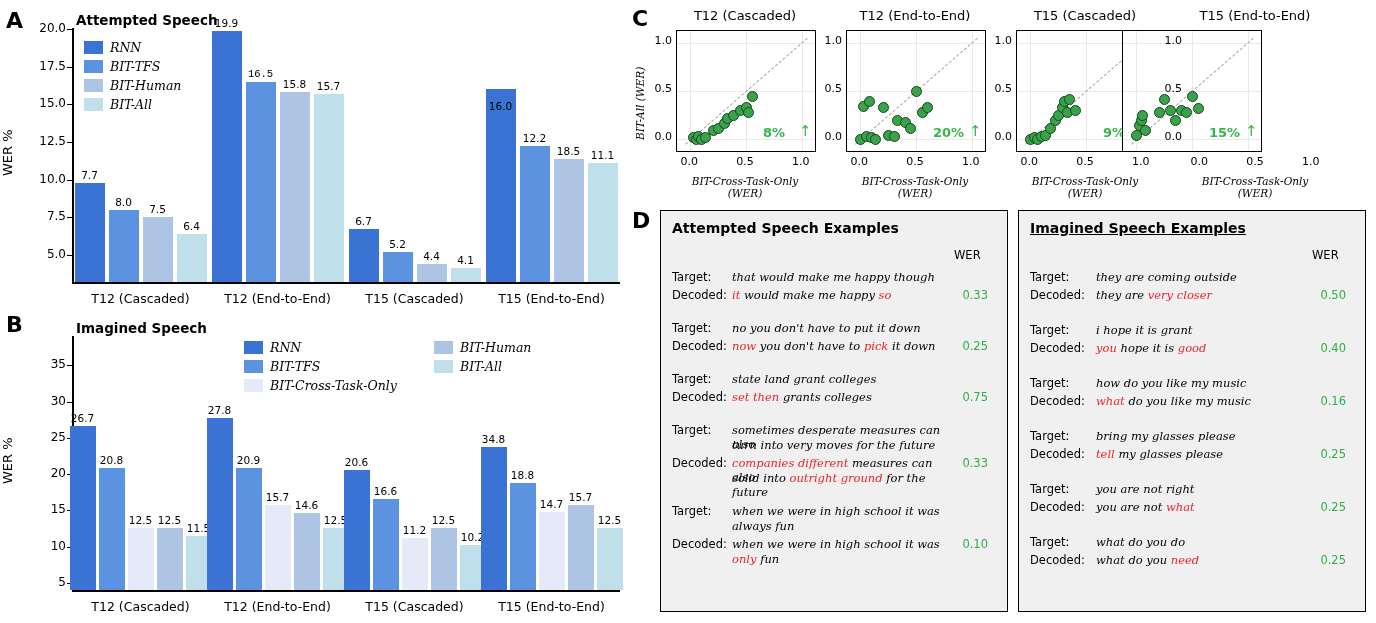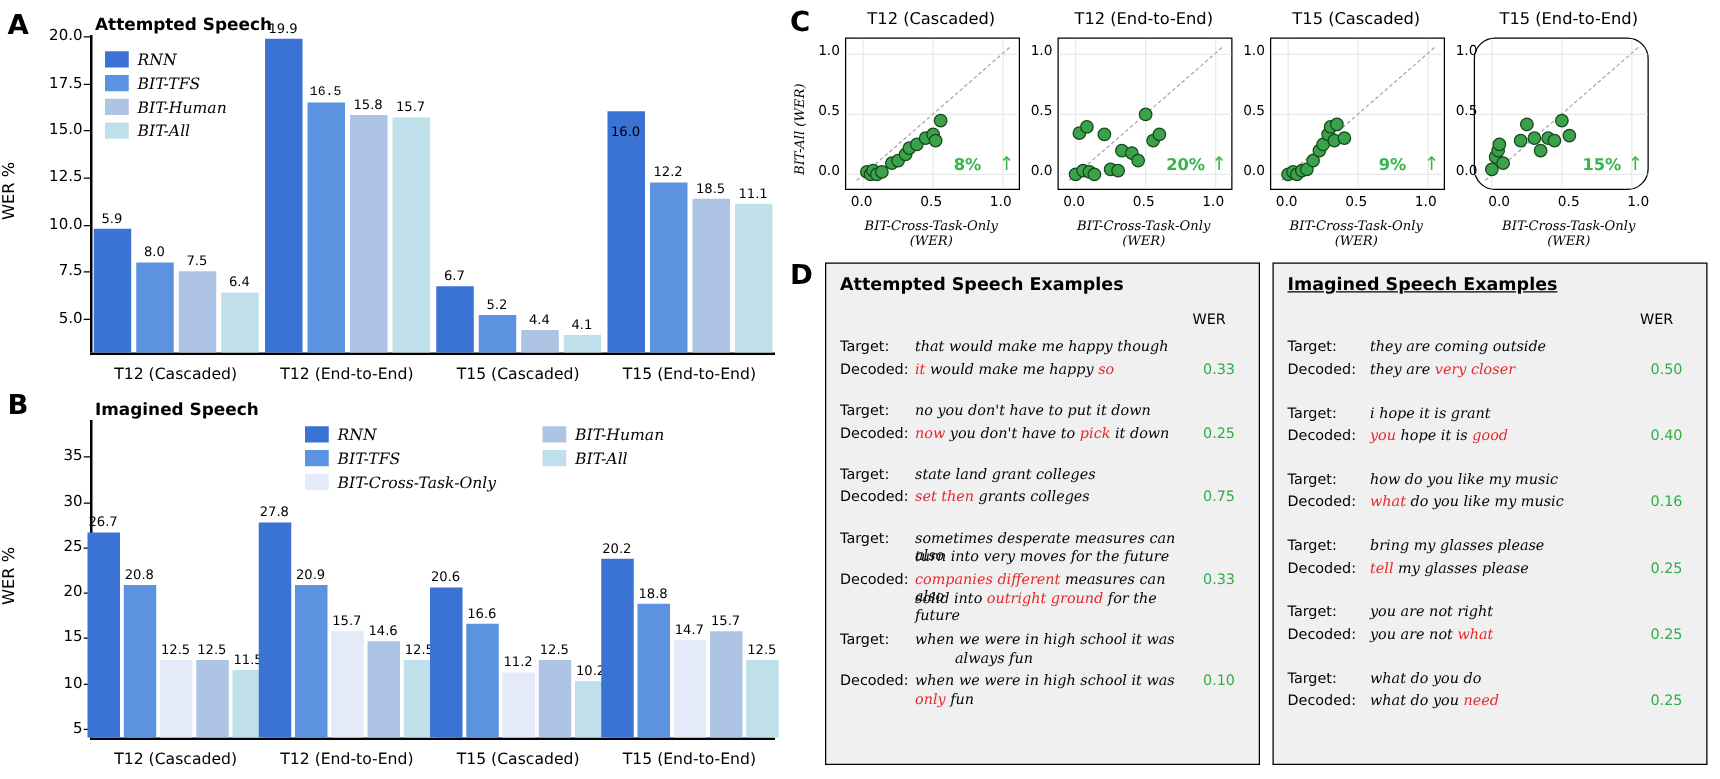--- a/index.html
+++ b/index.html
@@ -59,21 +59,21 @@
     <div class="ytick-label" style="left:-50px;top:119.97752808988761px;">12.5</div>
     <div class="axis-line" style="left:-5px;top:127.97752808988761px;width:5px;height:1px;"></div>
     <div class="ytick-label" style="left:-50px;top:82.33707865168537px;">15.0</div>
     <div class="axis-line" style="left:-5px;top:90.33707865168537px;width:5px;height:1px;"></div>
     <div class="ytick-label" style="left:-50px;top:44.69662921348316px;">17.5</div>
     <div class="axis-line" style="left:-5px;top:52.69662921348316px;width:5px;height:1px;"></div>
     <div class="ytick-label" style="left:-50px;top:7.056179775280896px;">20.0</div>
     <div class="axis-line" style="left:-5px;top:15.056179775280896px;width:5px;height:1px;"></div>
     <div class="ylabel" style="left:-72px;top:162px;">WER %</div>
     <div class="bar" style="left:2.5px;top:168.62921348314606px;width:30px;height:99.37078651685394px;background:#3b73d4;"></div>
-    <div class="barval" style="left:-5.5px;top:154.62921348314606px;width:46px;">5.9</div>
+    <div class="barval" style="left:-5.5px;top:154.62921348314606px;width:46px;">7.7</div>
     <div class="bar" style="left:36.5px;top:195.7303370786517px;width:30px;height:72.2696629213483px;background:#5b93e0;"></div>
     <div class="barval" style="left:28.5px;top:181.7303370786517px;width:46px;">8.0</div>
     <div class="bar" style="left:70.5px;top:203.25842696629212px;width:30px;height:64.74157303370788px;background:#aec4e5;"></div>
     <div class="barval" style="left:62.5px;top:189.25842696629212px;width:46px;">7.5</div>
     <div class="bar" style="left:104.5px;top:219.82022471910113px;width:30px;height:48.179775280898866px;background:#bfe0ea;"></div>
     <div class="barval" style="left:96.5px;top:205.82022471910113px;width:46px;">6.4</div>
     <div class="xtick-label" style="left:0px;top:277px;width:137px;">T12 (Cascaded)</div>
     <div class="bar" style="left:139.5px;top:16.561797752809014px;width:30px;height:251.438202247191px;background:#3b73d4;"></div>
     <div class="barval" style="left:131.5px;top:2.5617977528090137px;width:46px;">19.9</div>
     <div class="bar" style="left:173.5px;top:67.75280898876403px;width:30px;height:200.24719101123597px;background:#5b93e0;"></div>
@@ -167,21 +167,21 @@
     <div class="bar" style="left:300.5px;top:176.73513513513512px;width:26px;height:91.26486486486488px;background:#5b93e0;"></div>
     <div class="barval" style="left:292.5px;top:162.73513513513512px;width:42px;">16.6</div>
     <div class="bar" style="left:329.5px;top:215.84864864864866px;width:26px;height:52.15135135135134px;background:#e4eaf7;"></div>
     <div class="barval" style="left:321.5px;top:201.84864864864866px;width:42px;">11.2</div>
     <div class="bar" style="left:358.5px;top:206.43243243243242px;width:26px;height:61.56756756756758px;background:#aec4e5;"></div>
     <div class="barval" style="left:350.5px;top:192.43243243243242px;width:42px;">12.5</div>
     <div class="bar" style="left:387.5px;top:223.0918918918919px;width:26px;height:44.90810810810811px;background:#bfe0ea;"></div>
     <div class="barval" style="left:379.5px;top:209.0918918918919px;width:42px;">10.2</div>
     <div class="xtick-label" style="left:274px;top:277px;width:137px;">T15 (Cascaded)</div>
     <div class="bar" style="left:408.5px;top:124.58378378378379px;width:26px;height:143.4162162162162px;background:#3b73d4;"></div>
-    <div class="barval" style="left:400.5px;top:110.58378378378379px;width:42px;">20.2</div>
+    <div class="barval" style="left:400.5px;top:110.58378378378379px;width:42px;">34.8</div>
     <div class="bar" style="left:437.5px;top:160.8px;width:26px;height:107.19999999999999px;background:#5b93e0;"></div>
     <div class="barval" style="left:429.5px;top:146.8px;width:42px;">18.8</div>
     <div class="bar" style="left:466.5px;top:190.49729729729728px;width:26px;height:77.50270270270272px;background:#e4eaf7;"></div>
     <div class="barval" style="left:458.5px;top:176.49729729729728px;width:42px;">14.7</div>
     <div class="bar" style="left:495.5px;top:183.25405405405405px;width:26px;height:84.74594594594595px;background:#aec4e5;"></div>
     <div class="barval" style="left:487.5px;top:169.25405405405405px;width:42px;">15.7</div>
     <div class="bar" style="left:524.5px;top:206.43243243243242px;width:26px;height:61.56756756756758px;background:#bfe0ea;"></div>
     <div class="barval" style="left:516.5px;top:192.43243243243242px;width:42px;">12.5</div>
     <div class="xtick-label" style="left:411px;top:277px;width:137px;">T15 (End-to-End)</div>
     <div class="legend" style="left:172px;top:18px;">
@@ -304,21 +304,21 @@
       <div class="sc-arrow" style="left:122px;top:91px;">↑</div>
     </div>
     <div class="sc-title" style="left:1016px;top:8px;width:138px;">T15 (Cascaded)</div>
     <div class="sc-tick" style="left:1011.3548387096773px;top:155px;width:36px;">0.0</div>
     <div class="sc-tick" style="left:1067px;top:155px;width:36px;">0.5</div>
     <div class="sc-tick" style="left:1122.6451612903227px;top:155px;width:36px;">1.0</div>
     <div class="sc-ytick" style="left:982px;top:130.38709677419354px;width:30px;">0.0</div>
     <div class="sc-ytick" style="left:982px;top:82.00000000000001px;width:30px;">0.5</div>
     <div class="sc-ytick" style="left:982px;top:33.61290322580645px;width:30px;">1.0</div>
     <div class="sc-xlabel" style="left:1016px;top:175px;width:138px;">BIT-Cross-Task-Only (WER)</div>
-    <div class="sc-box" style="left:1179px;top:30px;width:138px;height:120px;border-radius:17px;">
+    <div class="sc-box" style="left:1122px;top:30px;width:138px;height:120px;">
       <div class="sc-grid" style="left:13.354838709677416px;top:0px;width:1px;height:120px;"></div>
       <div class="sc-grid" style="left:0px;top:108.38709677419355px;width:138px;height:1px;"></div>
       <div class="sc-grid" style="left:68.99999999999999px;top:0px;width:1px;height:120px;"></div>
       <div class="sc-grid" style="left:0px;top:60.000000000000014px;width:138px;height:1px;"></div>
       <div class="sc-grid" style="left:124.64516129032258px;top:0px;width:1px;height:120px;"></div>
       <div class="sc-grid" style="left:0px;top:11.612903225806448px;width:138px;height:1px;"></div>
       <div class="sc-diag" style="left:7.790322580645159px;top:113.22580645161291px;width:162.22960373749342px;transform:rotate(-41.00908690157022deg);"></div>
       <div class="sc-pt" style="left:8.354838709677416px;top:98.5483870967742px;"></div>
       <div class="sc-pt" style="left:10.580645161290319px;top:88.87096774193549px;"></div>
       <div class="sc-pt" style="left:12.80645161290322px;top:84.03225806451613px;"></div>
@@ -366,21 +366,21 @@
     <div class="ex-wer" style="left:948px;top:390px;">0.75</div>
     <div class="ex-label" style="left:672px;top:423px;">Target:</div>
     <div class="ex-text" style="left:732px;top:423px;width:219px;"><span>sometimes desperate measures can also</span></div>
     <div class="ex-text" style="left:732px;top:438px;width:219px;"><span>turn into very moves for the future</span></div>
     <div class="ex-label" style="left:672px;top:456px;">Decoded:</div>
     <div class="ex-text" style="left:732px;top:456px;width:219px;"><span class="err">companies different</span><span> measures can also</span></div>
     <div class="ex-text" style="left:732px;top:471px;width:219px;"><span>solid into </span><span class="err">outright ground</span><span> for the future</span></div>
     <div class="ex-wer" style="left:948px;top:456px;">0.33</div>
     <div class="ex-label" style="left:672px;top:504px;">Target:</div>
     <div class="ex-text" style="left:732px;top:504px;width:219px;"><span>when we were in high school it was</span></div>
-    <div class="ex-text" style="left:764px;top:519px;width:219px;"><span>always fun</span></div>
+    <div class="ex-text" style="left:732px;top:519px;width:219px;"><span>always fun</span></div>
     <div class="ex-label" style="left:672px;top:537px;">Decoded:</div>
     <div class="ex-text" style="left:732px;top:537px;width:219px;"><span>when we were in high school it was</span></div>
     <div class="ex-text" style="left:732px;top:552px;width:219px;"><span class="err">only</span><span> fun</span></div>
     <div class="ex-wer" style="left:948px;top:537px;">0.10</div>
     <div class="exbox" style="left:1018px;top:210px;width:346px;height:400px;"></div>
     <div class="ex-title" style="left:1030px;top:220px;text-decoration:underline;">Imagined Speech Examples</div>
     <div class="ex-werhdr" style="left:1312px;top:248px;">WER</div>
     <div class="ex-label" style="left:1030px;top:270px;">Target:</div>
     <div class="ex-text" style="left:1096px;top:270px;width:213px;"><span>they are coming outside</span></div>
     <div class="ex-label" style="left:1030px;top:288px;">Decoded:</div>

